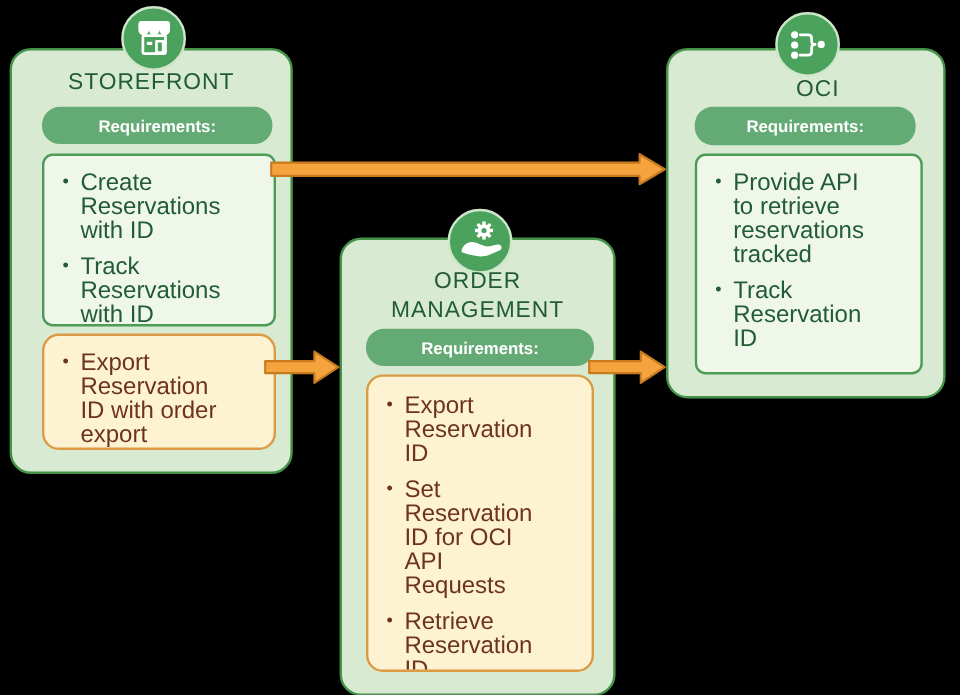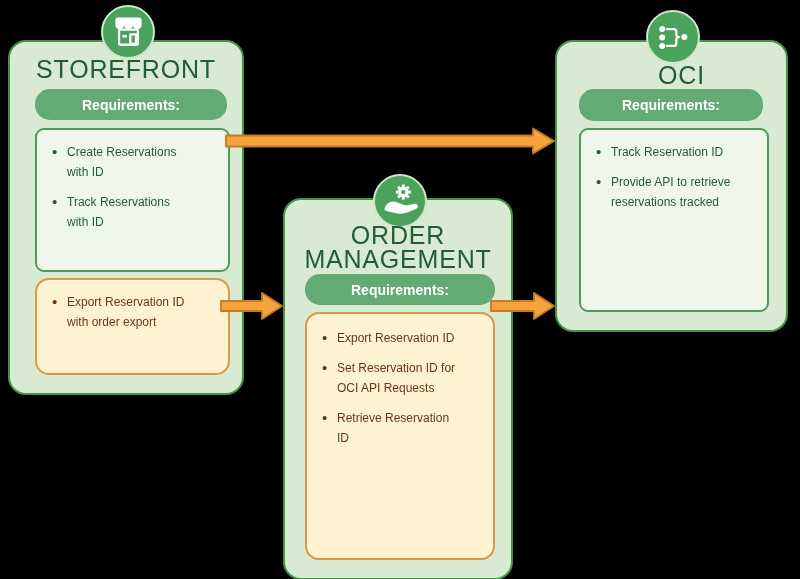--- a/index.html
+++ b/index.html
@@ -24,21 +24,21 @@
     border:2.5px solid #cfe6c9;box-sizing:border-box;
     display:flex;align-items:center;justify-content:center;
   }
   #panel-storefront .icon-circle{left:91px;top:-37px;}
   #panel-order-management .icon-circle{left:88px;top:-26px;}
   #panel-oci .icon-circle{left:89px;top:-32px;}
   .icon-circle svg{width:49px;height:49px;display:block;}
 
   .panel-title{
     position:absolute;left:0;right:0;text-align:center;
-    color:var(--green_text);font-size:25px;letter-spacing:0.8px;
+    color:var(--green_text);font-size:19px;letter-spacing:0.8px;
     white-space:pre-line;line-height:24px;
   }
   #panel-storefront .panel-title{top:15px;}
   #panel-order-management .panel-title{top:23px;}
   #panel-oci .panel-title{top:21px;padding-left:20px;}
 
   .req-pill{
     position:absolute;box-sizing:border-box;
     background:var(--pill_bg);border-radius:15px;
     display:flex;align-items:center;justify-content:center;
@@ -63,21 +63,21 @@
     border-radius:14px;
   }
   #panel-storefront .green-box{left:25px;top:86px;width:195px;height:144px;}
   #panel-storefront .orange-box{left:25px;top:236px;width:195px;height:97px;}
   #panel-order-management .orange-box{left:20px;top:112px;width:190px;height:248px;padding-top:14px;}
   #panel-oci .green-box{left:22px;top:86px;width:190px;height:184px;}
 
   ul.req-list li{
     position:relative;box-sizing:content-box;
     padding-left:20px;max-width:122px;
-    font-size:12px;line-height:20px;margin-bottom:10px;
+    font-size:20px;line-height:20px;margin-bottom:10px;
     color:var(--green_text);
   }
   ul.orange-box li{color:var(--brown_text);}
   ul.req-list li::before{
     content:"•";position:absolute;left:5px;top:0;
     font-size:15px;
   }
 
   svg.arrow{position:absolute;overflow:visible;}
   svg.arrow polygon{
@@ -156,22 +156,22 @@
       <circle class="glyph-fill" cx="-12" cy="9" r="3.2"></circle>
       <path class="glyph-stroke" d="M -7,-9 L 0,-9 Q 3,-9 3,-6 L 3,-3.5 Q 3,-0.5 6,-0.5 Q 3,-0.5 3,2.5 L 3,6 Q 3,9 0,9 L -7,9"></path>
       <circle class="glyph-fill" cx="11.5" cy="-0.5" r="3.2"></circle>
     </svg>
   </div>
   <div class="panel-title">OCI</div>
   <div class="req-pill">
     <span>Requirements:</span>
   </div>
   <ul class="req-list green-box">
+      <li>Provide API to retrieve reservations tracked</li>
       <li>Track Reservation ID</li>
-      <li>Provide API to retrieve reservations tracked</li>
     </ul>
 </div>
 
 <svg class="arrow" id="arrow-storefront-to-oci" width="330" height="28" viewBox="0 0 330 28">
   <polygon points="0,8.5 307,8.5 307,1.5 328,14 307,26.5 307,19.5 0,19.5"></polygon>
 </svg>
 <svg class="arrow" id="arrow-storefront-to-om" width="63" height="30" viewBox="0 0 63 30">
   <polygon points="0,10 41,10 41,2 61,15 41,28 41,20 0,20"></polygon>
 </svg>
 <svg class="arrow" id="arrow-om-to-oci" width="65" height="30" viewBox="0 0 65 30">

